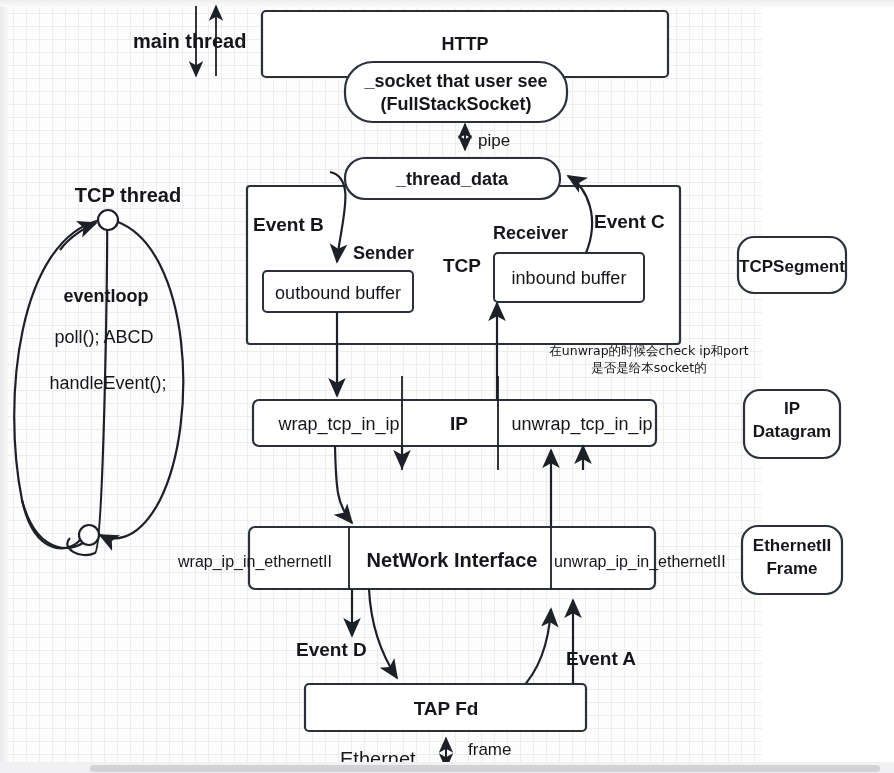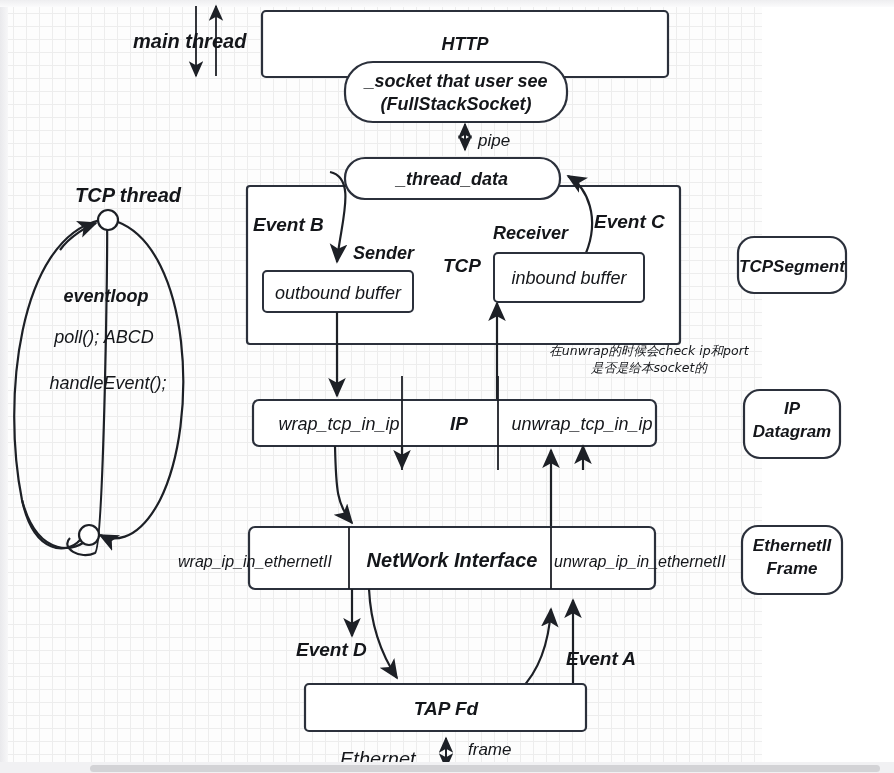--- a/index.html
+++ b/index.html
@@ -11,21 +11,20 @@
   #canvas{
     position:relative;width:762px;height:773px;
     background-color:#fdfdfd;
     background-image:
       linear-gradient(to right, #ededed 1px, transparent 1px),
       linear-gradient(to bottom, #ededed 1px, transparent 1px),
       linear-gradient(to right, #e2e2e2 1px, transparent 1px),
       linear-gradient(to bottom, #e2e2e2 1px, transparent 1px);
     background-size:13px 13px,13px 13px,52px 52px,52px 52px;
     background-position:0 0,0 0,0 0,0 0;
-    font-style:italic;
   }
   #edge-left{position:absolute;left:0;top:0;width:8px;height:773px;
     background:linear-gradient(to right,#e9e9ec,#f7f7f8);}
   #edge-top{position:absolute;left:0;top:0;width:894px;height:7px;
     background:linear-gradient(to bottom,#eeeef0,#fbfbfc);}
   #bottom-bar{position:absolute;left:0;top:762px;width:894px;height:11px;
     background:#f1f1f3;}
   #bottom-scroll{position:absolute;left:90px;top:765px;width:790px;height:7px;
     background:#d3d3d6;border-radius:4px;}
   svg#diagram{position:absolute;left:0;top:0;width:894px;height:773px;}

